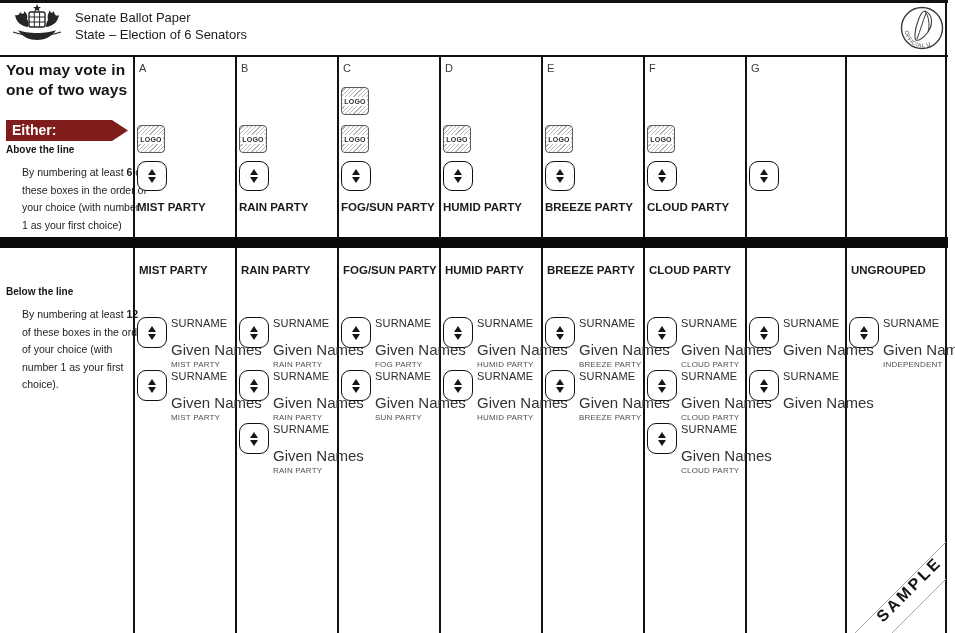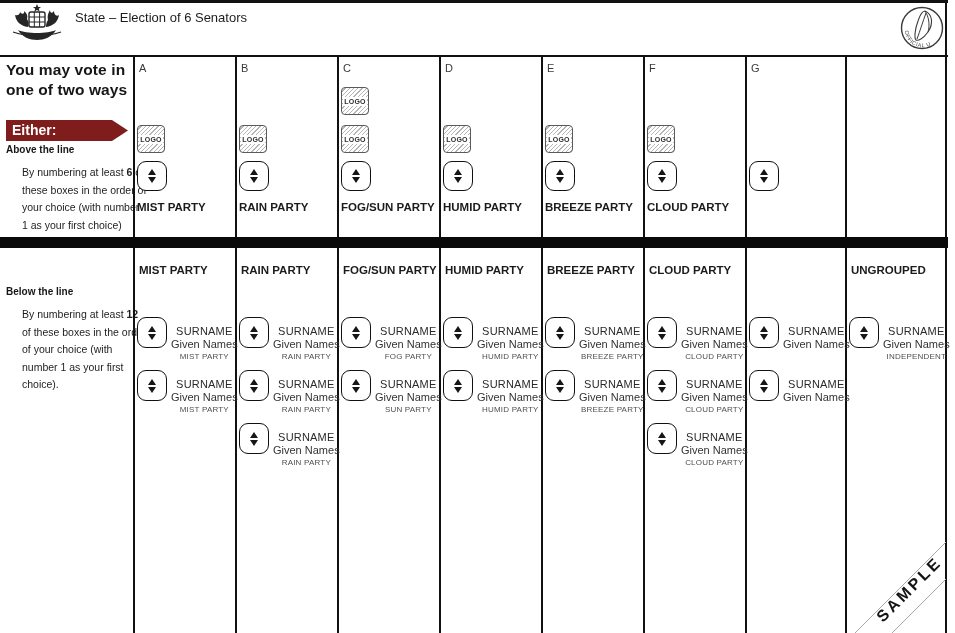--- a/index.html
+++ b/index.html
@@ -59,23 +59,23 @@
   .btl-spin { top:0; height:31px; }
   .tri-up   { width:0; height:0; border-left:4px solid transparent; border-right:4px solid transparent; border-bottom:6px solid #161616; }
   .tri-down { width:0; height:0; border-left:4px solid transparent; border-right:4px solid transparent; border-top:6px solid #161616; }
   .atl-party { position:absolute; left:4px; top:145px; width:96px; font-size:11.5px; font-weight:bold; color:#1b1b1b; white-space:nowrap; }
 
   
   .btl-col { position:absolute; top:256px; width:102px; height:377px; }
   .btl-head { position:absolute; left:6px; top:8px; font-size:11.5px; font-weight:bold; color:#1b1b1b; white-space:nowrap; }
   .cand { position:absolute; left:0; width:102px; height:48px; }
   .cand .spin { left:4px; }
-  .cand-text { position:absolute; left:38px; top:8px; white-space:nowrap;text-align:center; }
+  .cand-text { position:absolute; left:38px; top:0; white-space:nowrap; }
   .sur { font-size:11px; color:#2a2a2a; letter-spacing:.2px; }
-  .giv { font-size:11px; color:#333; margin-top:1px; }
+  .giv { font-size:15px; color:#333; margin-top:12px; }
   .aff { font-size:8px; color:#4f4f4f; margin-top:2px; letter-spacing:.2px; }
   .r1 { top:61px; } .r2 { top:114px; } .r3 { top:167px; }
 
   .sample-wrap { position:absolute; left:825px; top:515px; width:121px; height:118px; }
 </style>
 </head>
 <body>
 
 <div class="page">
 
@@ -92,20 +92,21 @@
       <line x1="26.3" y1="9" x2="26.3" y2="24" stroke-width="1"></line>
       <line x1="31.6" y1="9" x2="31.6" y2="24" stroke-width="1"></line>
       <path d="M20 24 C12 23 8 18 7 12 C10 13 12 11 12 9 C14 12 17 11 16 8 C19 10 20 13 19 16 C21 19 21 22 20 24 Z" stroke="none"></path>
       <path d="M38 24 C46 23 50 18 51 12 C48 14 46 11 46 8 C44 11 42 10 42 7 C40 10 39 14 40 17 C38 20 38 22 38 24 Z" stroke="none"></path>
       <path d="M10 27 C18 31 40 31 48 27 C44 34 36 37 29 37 C22 37 14 34 10 27 Z" stroke="none"></path>
       <path d="M5 29 C20 34 38 34 53 29" fill="none" stroke-width="1.2"></path>
     </g>
   </svg>
 
   <div class="titles">
+    <div>Senate Ballot Paper</div>
     <div><b>State</b><span> – Election of 6 Senators</span></div>
   </div>
 
   <svg class="stamp" width="46" height="48" viewBox="0 0 46 48">
     <circle cx="23" cy="23" r="20.5" fill="none" stroke="#3a3a3a" stroke-width="1.4"></circle>
     <path d="M26 6 C33 9 35 18 29 27 C24 34 19 36 17 35 C15 33 16 24 19 16 C21 10 23 6 26 6 Z" fill="none" stroke="#3a3a3a" stroke-width="1.1"></path>
     <path d="M27 8 C24 16 21 26 18 34" fill="none" stroke="#3a3a3a" stroke-width="1"></path>
     <path d="M26 6 C30 12 31 20 29 27" fill="none" stroke="#3a3a3a" stroke-width="1"></path>
     <defs>
         <path id="stampArc" d="M 5.8 26 A 17.5 17.5 0 0 0 34 38.5"></path>

